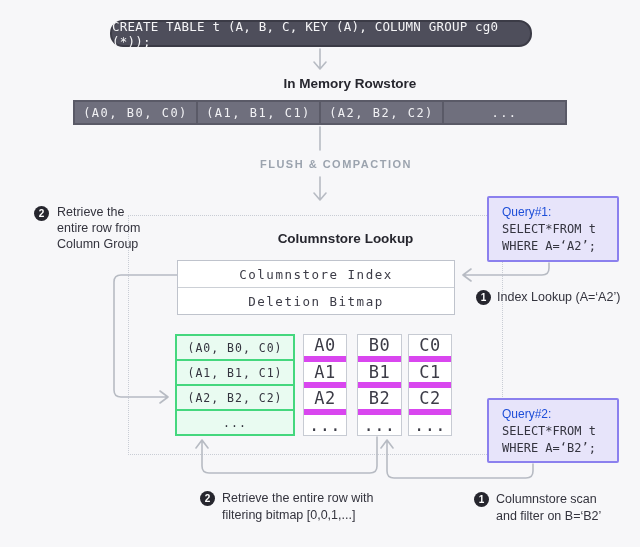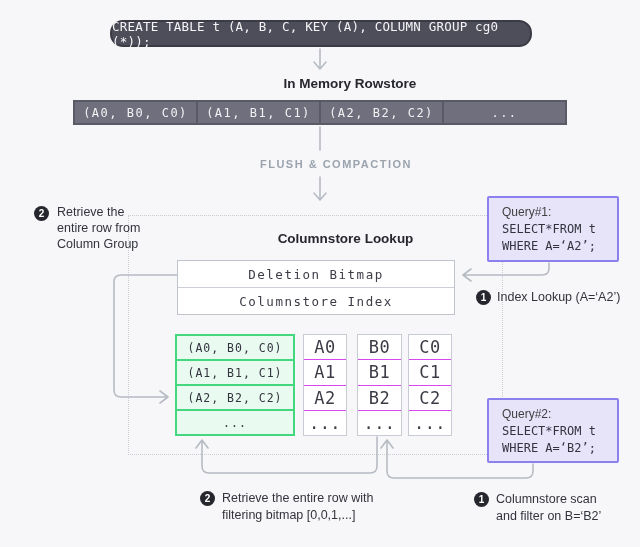--- a/index.html
+++ b/index.html
@@ -79,32 +79,32 @@
   
   .col-table{
     top:334px;width:44px;height:102px;
     background:#ffffff;border:1px solid #c7cbd3;
     display:flex;flex-direction:column;z-index:3;
   }
   .col-table .crow{
     flex:1;display:flex;align-items:center;justify-content:center;
     font-size:17px;letter-spacing:.5px;color:#3c3c47;
   }
-  .col-table .crow + .crow{border-top:1px solid #d946ef;}
+  .col-table .crow + .crow{border-top:6px solid #d946ef;}
   .col-a{left:303px;} .col-b{left:357px;width:45px;} .col-c{left:408px;}
 
   
   .query-box{
     left:487px;width:132px;
     background:#e7e4fa;border:2px solid #8b80ee;border-radius:2px;
     padding:7px 0 0 13px;z-index:3;
   }
   .q1{top:196px;height:66px;}
   .q2{top:398px;height:65px;}
-  .query-box .qlabel{font-size:12px;font-weight:500;color:#404040;margin-bottom:2px;}
+  .query-box .qlabel{font-size:12px;font-weight:500;color:#1d4ed8;margin-bottom:2px;}
   .query-box .qline{font-size:12px;color:#34343f;line-height:17px;white-space:pre;}
 
   
   .ann{z-index:4;font-size:12.5px;color:#33333d;line-height:16px;}
   .badge{
     position:absolute;width:15px;height:15px;border-radius:50%;
     background:#26262e;color:#ffffff;font-size:10px;font-weight:bold;
     display:flex;align-items:center;justify-content:center;
   }
   .ann .atext{position:absolute;white-space:nowrap;}
@@ -139,22 +139,22 @@
   <div class="cell">(A1, B1, C1)</div>
   <div class="cell">(A2, B2, C2)</div>
   <div class="cell">...</div>
 </div>
 
 <div class="abs flush-label">FLUSH &amp; COMPACTION</div>
 
 <div class="abs section-title" style="left:128px;width:375px;top:231px;">Columnstore Lookup</div>
 
 <div class="abs index-box mono">
+  <div class="irow">Columnstore Index</div>
   <div class="irow">Deletion Bitmap</div>
-  <div class="irow">Columnstore Index</div>
 </div>
 
 <div class="abs green-table mono">
   <div class="grow">(A0, B0, C0)</div>
   <div class="grow">(A1, B1, C1)</div>
   <div class="grow">(A2, B2, C2)</div>
   <div class="grow">...</div>
 </div>
 
 <div class="abs col-table col-a mono">

